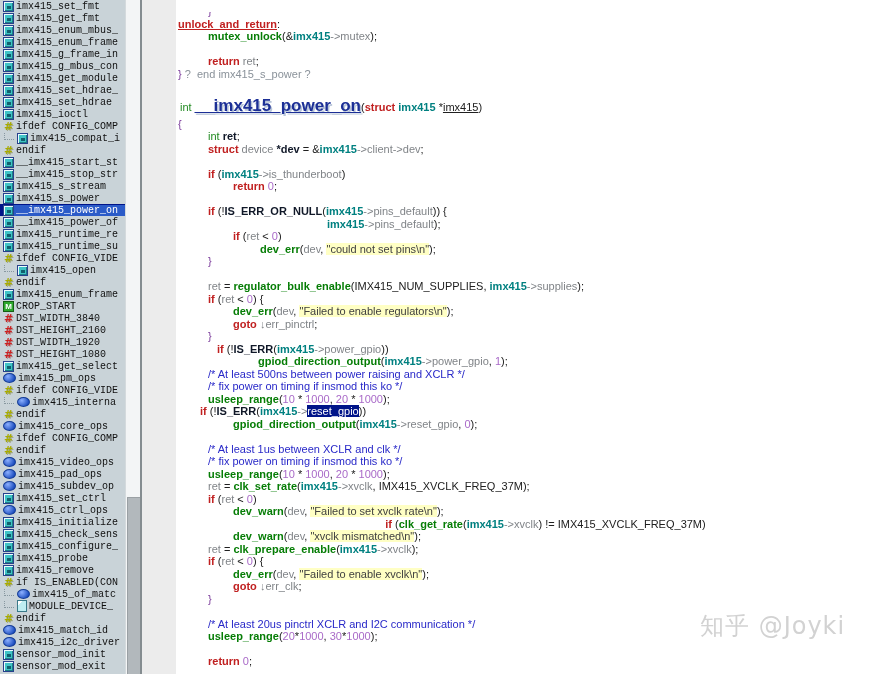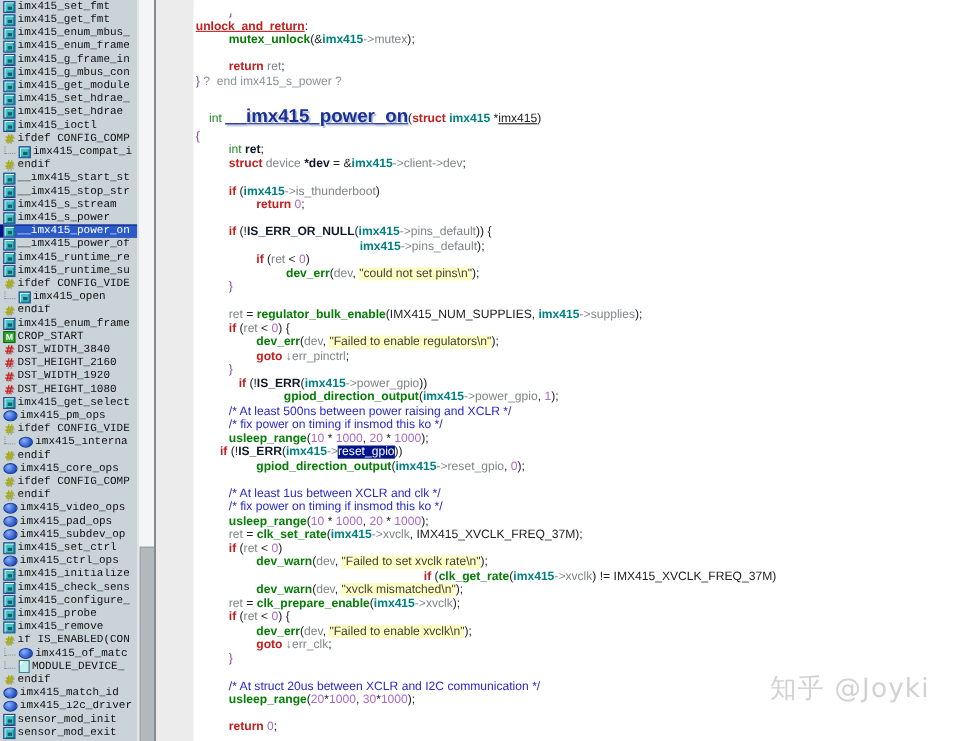--- a/index.html
+++ b/index.html
@@ -309,21 +309,21 @@
 
   <div class="editor">
     <div id="code-lines">
         <div class="cl" style="padding-left: 32px;"><span class="br">}</span></div>
         <div class="cl" style="padding-left: 2px;"><span class="lbl">unlock_and_return</span><span class="bk">:</span></div>
         <div class="cl" style="padding-left: 32px;"><span class="fn">mutex_unlock</span><span class="bk">(&amp;</span><span class="tl">imx415</span><span class="gy">-&gt;mutex</span><span class="bk">);</span></div>
         <div class="cl" style="padding-left: 2px;">&nbsp;</div>
         <div class="cl" style="padding-left: 32px;"><span class="kw">return</span><span class="gy"> ret</span><span class="bk">;</span></div>
         <div class="cl" style="padding-left: 2px;"><span class="br">}</span><span class="gr"> ?  end imx415_s_power ?</span></div>
         <div class="cl" style="padding-left: 2px;">&nbsp;</div>
-        <div class="cl big" style="padding-left: 14px;"><span class="ty">int </span><span class="bigname">__imx415_power_on</span><span class="bk">(</span><span class="kw">struct</span><span class="bk"> </span><span class="tl">imx415</span><span class="bk"> *</span><span class="und">imx415</span><span class="bk">)</span></div>
+        <div class="cl big" style="padding-left: 4px;"><span class="ty">int </span><span class="bigname">__imx415_power_on</span><span class="bk">(</span><span class="kw">struct</span><span class="bk"> </span><span class="tl">imx415</span><span class="bk"> *</span><span class="und">imx415</span><span class="bk">)</span></div>
         <div class="cl" style="padding-left: 2px;"><span class="br">{</span></div>
         <div class="cl" style="padding-left: 32px;"><span class="ty">int</span><span class="bb"> ret</span><span class="bk">;</span></div>
         <div class="cl" style="padding-left: 32px;"><span class="kw">struct</span><span class="gy"> device </span><span class="bb">*dev</span><span class="bk"> = &amp;</span><span class="tl">imx415</span><span class="gy">-&gt;client-&gt;dev</span><span class="bk">;</span></div>
         <div class="cl" style="padding-left: 2px;">&nbsp;</div>
         <div class="cl" style="padding-left: 32px;"><span class="kw">if</span><span class="bk"> (</span><span class="tl">imx415</span><span class="gy">-&gt;is_thunderboot</span><span class="bk">)</span></div>
         <div class="cl" style="padding-left: 57px;"><span class="kw">return</span><span class="num"> 0</span><span class="bk">;</span></div>
         <div class="cl" style="padding-left: 2px;">&nbsp;</div>
         <div class="cl" style="padding-left: 32px;"><span class="kw">if</span><span class="bk"> (!</span><span class="bb">IS_ERR_OR_NULL</span><span class="bk">(</span><span class="tl">imx415</span><span class="gy">-&gt;pins_default</span><span class="bk">)) {</span></div>
         <div class="cl" style="padding-left: 151px;"><span class="tl">imx415</span><span class="gy">-&gt;pins_default</span><span class="bk">);</span></div>
         <div class="cl" style="padding-left: 57px;"><span class="kw">if</span><span class="bk"> (</span><span class="gy">ret</span><span class="bk"> &lt; </span><span class="num">0</span><span class="bk">)</span></div>
@@ -350,21 +350,21 @@
         <div class="cl" style="padding-left: 32px;"><span class="kw">if</span><span class="bk"> (</span><span class="gy">ret</span><span class="bk"> &lt; </span><span class="num">0</span><span class="bk">)</span></div>
         <div class="cl" style="padding-left: 57px;"><span class="fn">dev_warn</span><span class="bk">(</span><span class="gy">dev</span><span class="bk">, </span><span class="str">"Failed to set xvclk rate\n"</span><span class="bk">);</span></div>
         <div class="cl" style="padding-left: 32px; text-align: center;"><span class="kw">if</span><span class="bk"> (</span><span class="fn">clk_get_rate</span><span class="bk">(</span><span class="tl">imx415</span><span class="gy">-&gt;xvclk</span><span class="bk">) != IMX415_XVCLK_FREQ_37M)</span></div>
         <div class="cl" style="padding-left: 57px;"><span class="fn">dev_warn</span><span class="bk">(</span><span class="gy">dev</span><span class="bk">, </span><span class="str">"xvclk mismatched\n"</span><span class="bk">);</span></div>
         <div class="cl" style="padding-left: 32px;"><span class="gy">ret</span><span class="bk"> = </span><span class="fn">clk_prepare_enable</span><span class="bk">(</span><span class="tl">imx415</span><span class="gy">-&gt;xvclk</span><span class="bk">);</span></div>
         <div class="cl" style="padding-left: 32px;"><span class="kw">if</span><span class="bk"> (</span><span class="gy">ret</span><span class="bk"> &lt; </span><span class="num">0</span><span class="bk">) {</span></div>
         <div class="cl" style="padding-left: 57px;"><span class="fn">dev_err</span><span class="bk">(</span><span class="gy">dev</span><span class="bk">, </span><span class="str">"Failed to enable xvclk\n"</span><span class="bk">);</span></div>
         <div class="cl" style="padding-left: 57px;"><span class="kw">goto</span><span class="gy"> ↓err_clk</span><span class="bk">;</span></div>
         <div class="cl" style="padding-left: 32px;"><span class="br">}</span></div>
         <div class="cl" style="padding-left: 2px;">&nbsp;</div>
-        <div class="cl" style="padding-left: 32px;"><span class="cm">/* At struct 20us between XCLR and I2C communication */</span></div>
+        <div class="cl" style="padding-left: 32px;"><span class="cm">/* At least 20us pinctrl XCLR and I2C communication */</span></div>
         <div class="cl" style="padding-left: 32px;"><span class="fn">usleep_range</span><span class="bk">(</span><span class="num">20</span><span class="bk">*</span><span class="num">1000</span><span class="bk">, </span><span class="num">30</span><span class="bk">*</span><span class="num">1000</span><span class="bk">);</span></div>
         <div class="cl" style="padding-left: 2px;">&nbsp;</div>
         <div class="cl" style="padding-left: 32px;"><span class="kw">return</span><span class="num"> 0</span><span class="bk">;</span></div>
       </div>
   </div>
 
   <div class="watermark">知乎 @Joyki</div>
 
 </div>
 

